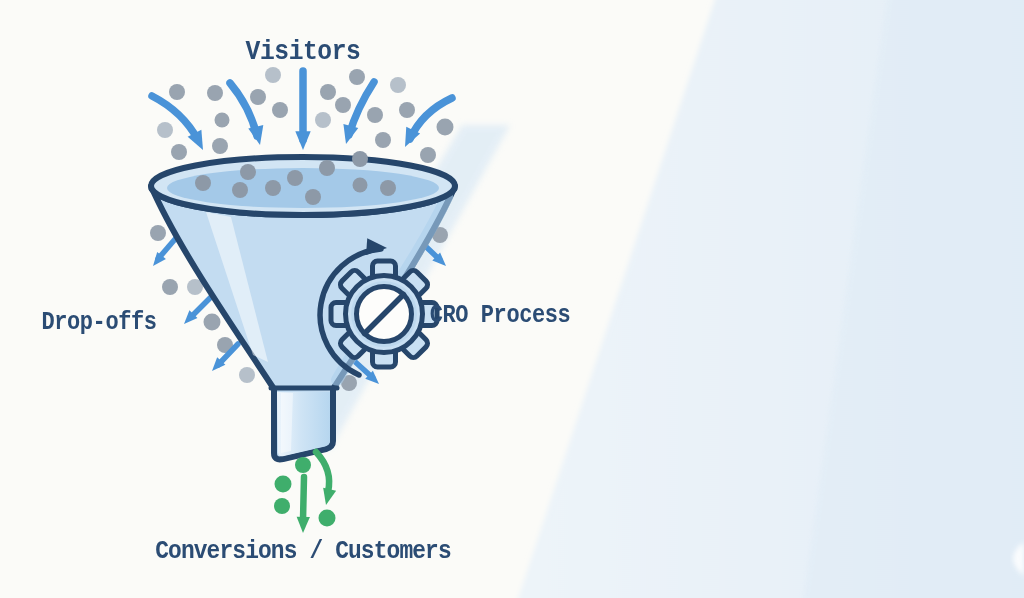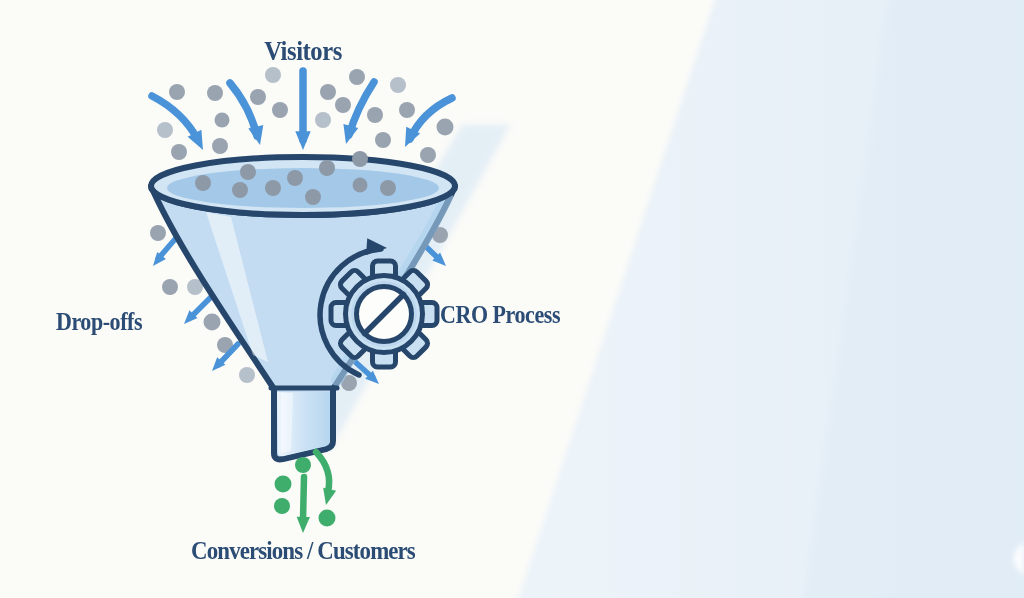--- a/index.html
+++ b/index.html
@@ -1,19 +1,19 @@
 <!DOCTYPE html>
 <html style="--navy: #26466b; --text-navy: #2b4c74; --arrow-blue: #4a93d8; --x-red: #e04b4b; --green: #3fae6c; --dot-gray: #99a4b0; --dot-gray-light: #b6c0ca; --dot-gray-rim: #8d99a7; --funnel-body: #c3dcf1; --funnel-rim: #d2e5f4; --funnel-rim-inner: #a4c9e8; --funnel-shadow: #aed0ec; --funnel-highlight: #ffffff; --gear-body: #c9e0f3; --gear-ring: #bdd8ee; --gear-face: #fdfdfb; --stripe: #cde2f4; --bg-left: #fbfbf8; --band-a: #edf4f9; --band-b: #e4eef7; --band-overlay: #dceaf5; --stem-a: #edf5fc; --stem-b: #cfe4f5; --stem-c: #b6d6ef;"><head>
 <meta charset="utf-8">
 <style>
   html,body{margin:0;padding:0;background:#888;}
   .stage{
     position:relative;width:1024px;height:598px;overflow:hidden;
     background:var(--bg-left,#fbfbf8);
-    font-family:Liberation Serif, serif;
+    font-family:Liberation Mono, monospace;
   }
   .stage svg{position:absolute;left:0;top:0;}
   .lbl{
     position:absolute;white-space:nowrap;
     transform:translate(-50%,-50%) scaleX(.88);
     font-weight:700;color:var(--text-navy,#2b4c74);letter-spacing:-0.5px;
   }
   #lbl-visitors{left:303px;top:51px;font-size:28px;}
   #lbl-dropoffs{left:99px;top:322px;font-size:25px;}
   #lbl-cro{left:500px;top:315px;font-size:25px;}

